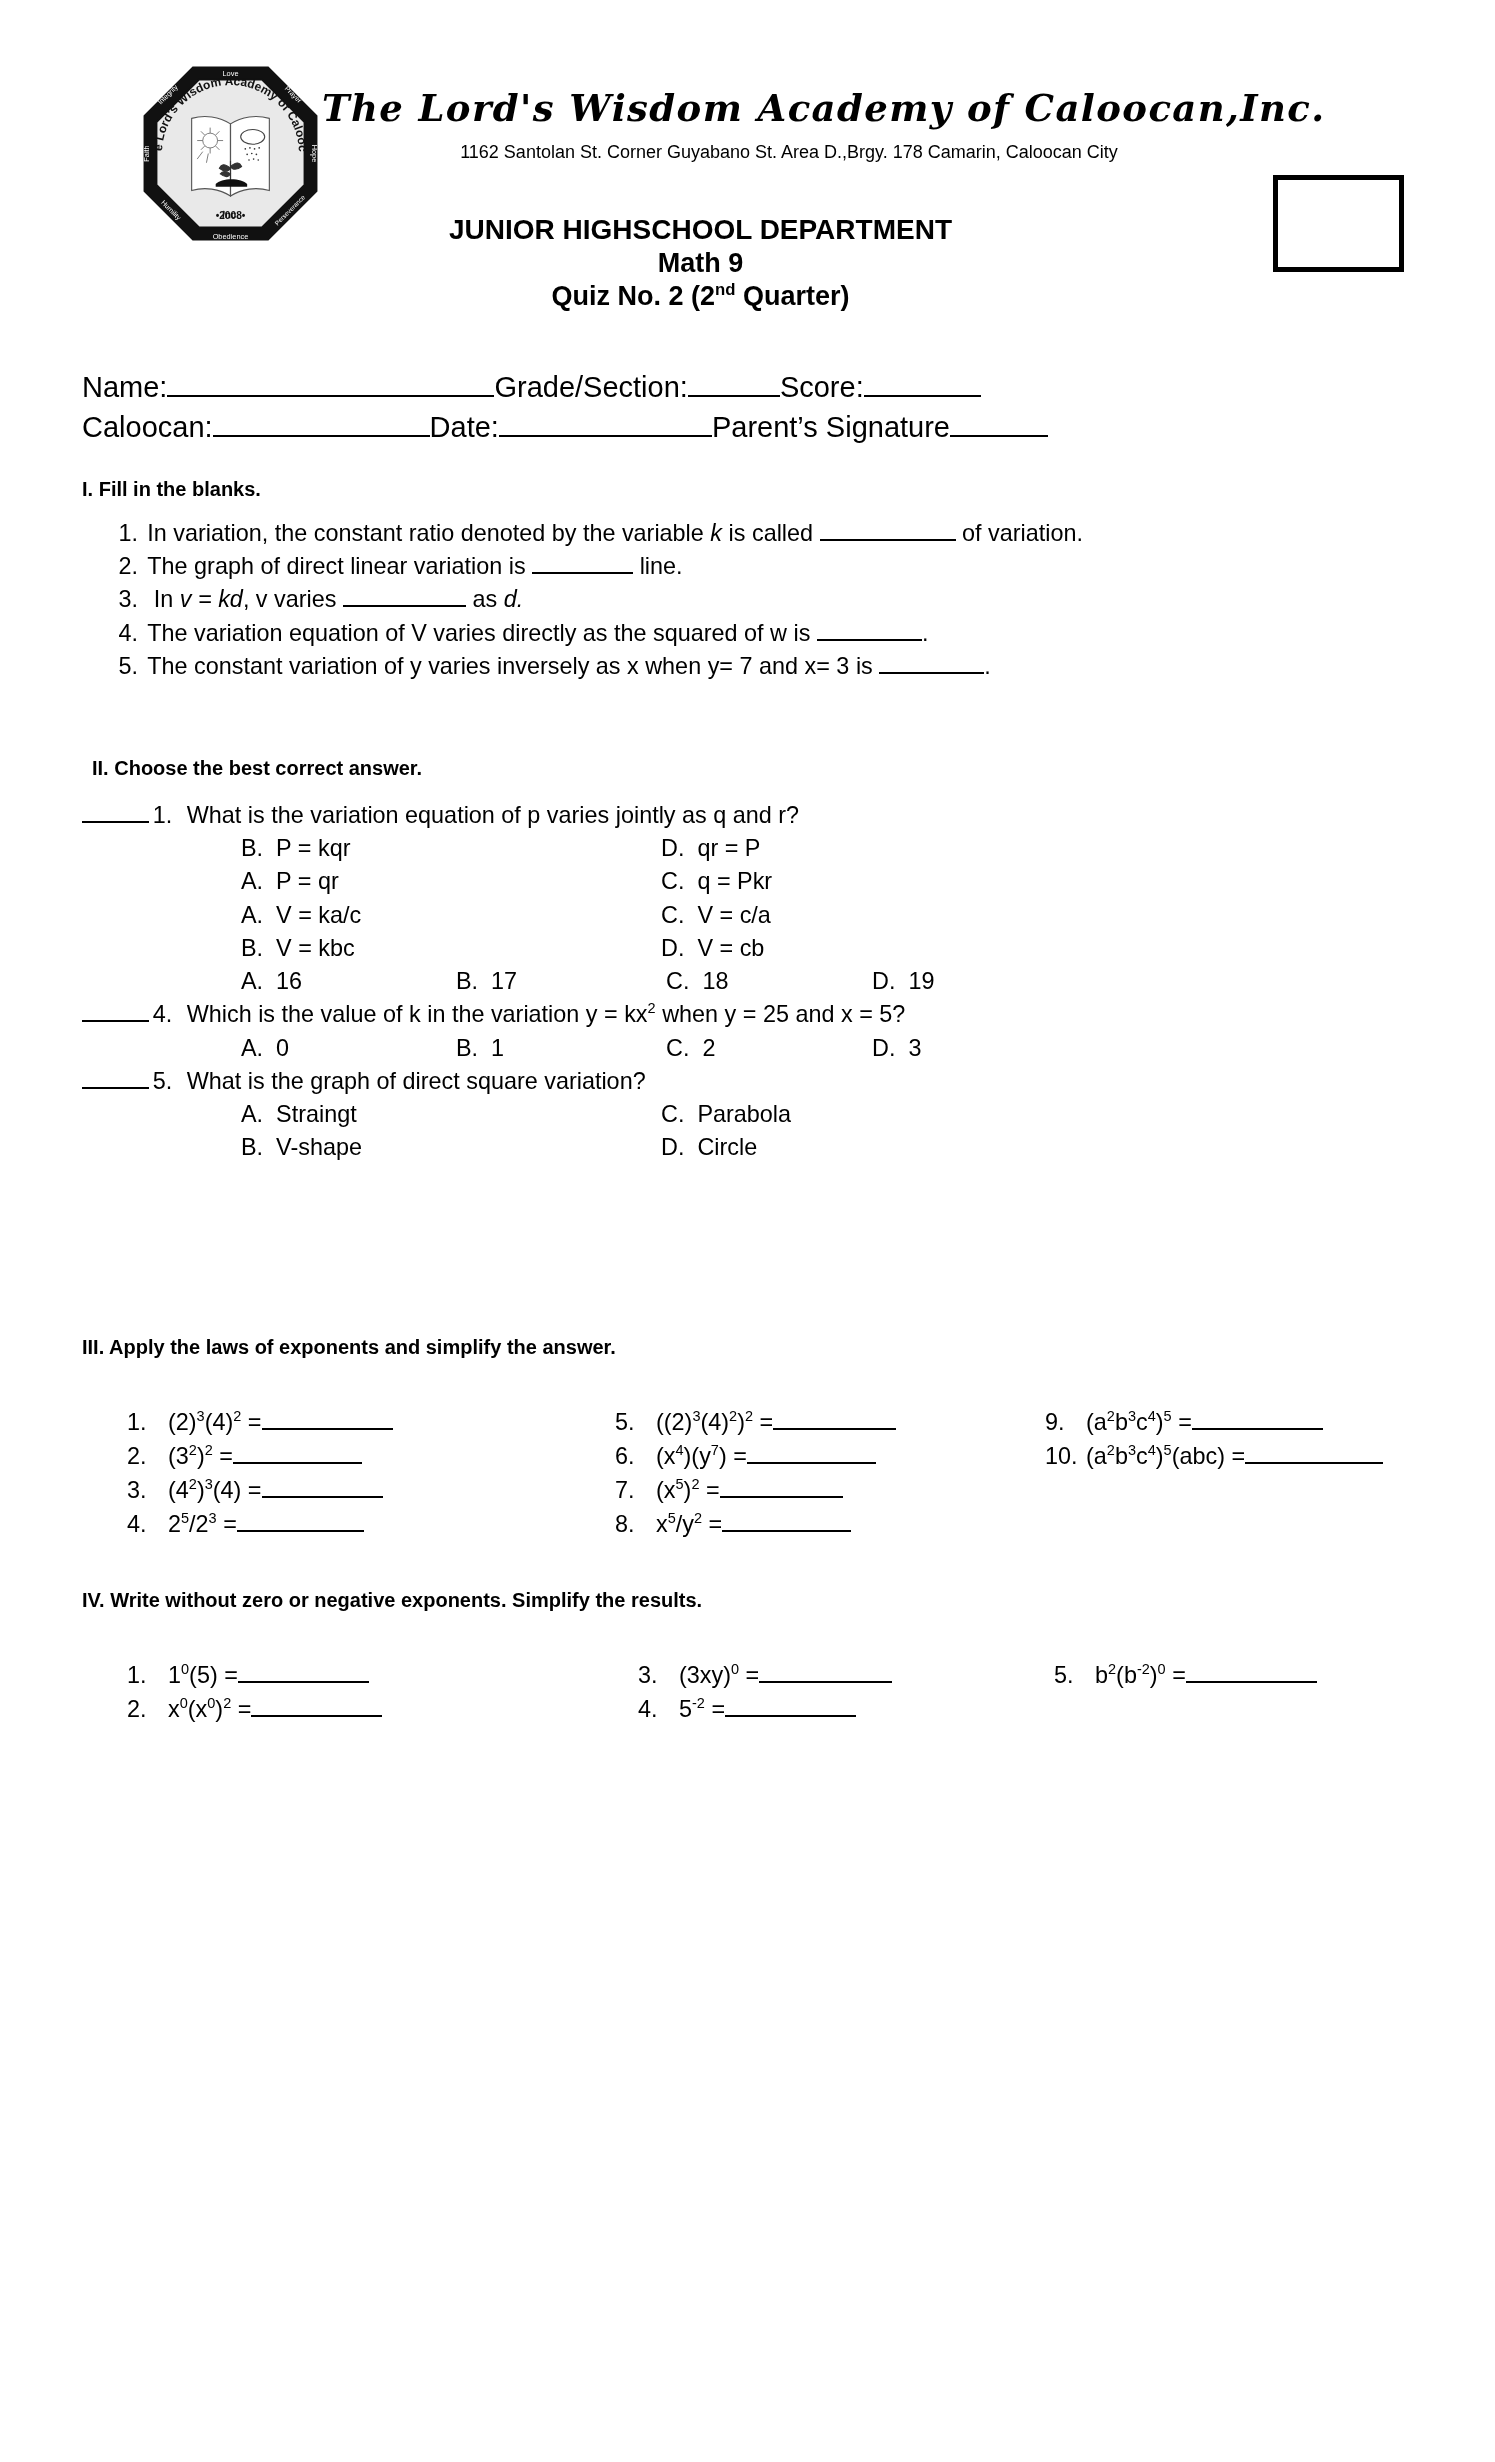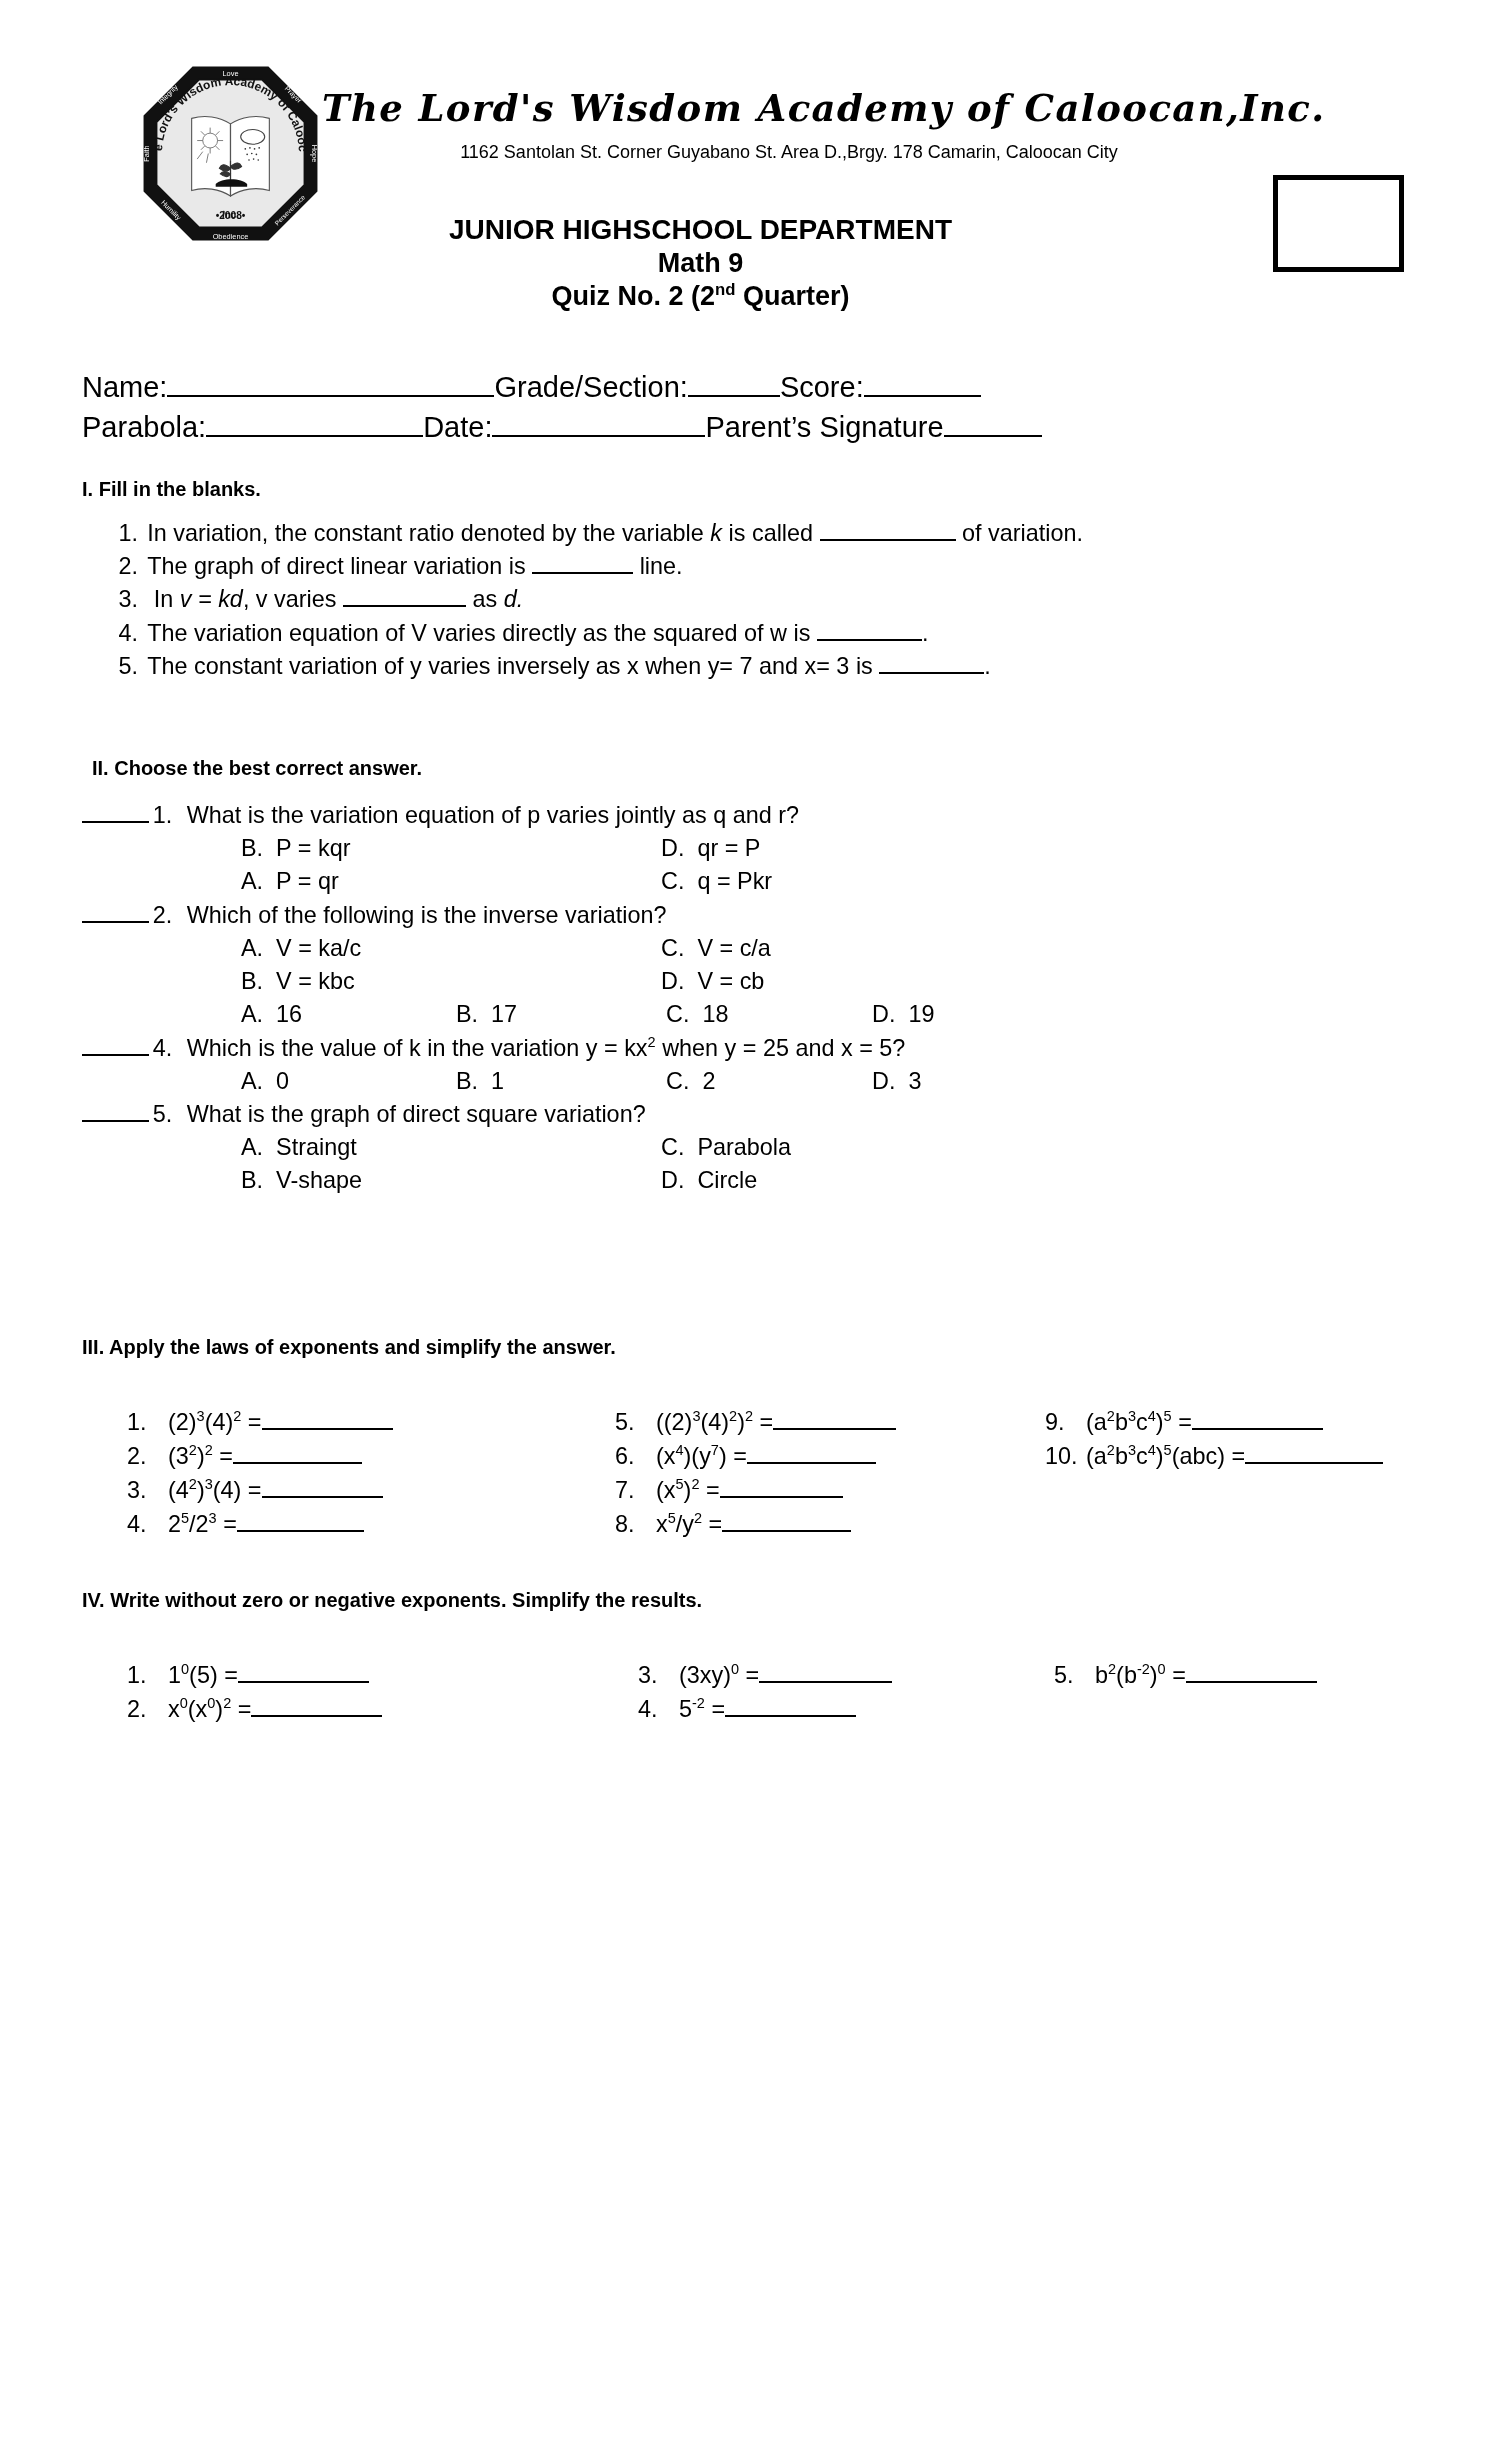--- a/index.html
+++ b/index.html
@@ -229,21 +229,21 @@
     </div>
 
     <div class="score-box"></div>
   </div>
 
   <div class="id-block">
     <div class="id-row">
       <span>Name:</span><span class="ul" style="width:327px"></span><span>Grade/Section:</span><span class="ul" style="width:92px"></span><span>Score:</span><span class="ul" style="width:117px"></span>
     </div>
     <div class="id-row">
-      <span>Parabola:</span><span class="ul" style="width:217px"></span><span>Date:</span><span class="ul" style="width:213px"></span><span>Parent’s Signature</span><span class="ul" style="width:98px"></span>
+      <span>Caloocan:</span><span class="ul" style="width:217px"></span><span>Date:</span><span class="ul" style="width:213px"></span><span>Parent’s Signature</span><span class="ul" style="width:98px"></span>
     </div>
   </div>
 
   <div class="section-head" id="sec1-head">I. Fill in the blanks.</div>
   <div class="qlist" id="sec1-list">
       <div class="qrow"><span class="qnum">1.</span>In variation, the constant ratio denoted by the variable <i class="it">k</i> is called <span class="blank" style="width:136px"></span> of variation.</div>
       <div class="qrow"><span class="qnum">2.</span>The graph of direct linear variation is <span class="blank" style="width:101px"></span> line.</div>
       <div class="qrow"><span class="qnum">3.</span> In <i class="it">v = kd</i>, v varies <span class="blank" style="width:123px"></span> as <i class="it">d.</i></div>
       <div class="qrow"><span class="qnum">4.</span>The variation equation of V varies directly as the squared of w is <span class="blank" style="width:105px"></span>.</div>
       <div class="qrow"><span class="qnum">5.</span>The constant variation of y varies inversely as x when y= 7 and x= 3 is <span class="blank" style="width:105px"></span>.</div>
@@ -256,21 +256,20 @@
         <div class="opts">
           <span class="opt" style="left: 159px;">B.&nbsp; P = kqr</span>
           <span class="opt" style="left: 579px;">D.&nbsp; qr = P</span>
         </div>
         <div class="opts">
           <span class="opt" style="left: 159px;">A.&nbsp; P = qr</span>
           <span class="opt" style="left: 579px;">C.&nbsp; q = Pkr</span>
         </div>
       </div>
       <div>
-        <div class="mc-q"><span class="lead"></span><span class="mc-qnum">2.</span>Which of the following is the inverse variation?</div>
         <div class="opts">
           <span class="opt" style="left: 159px;">A.&nbsp; V = ka/c</span>
           <span class="opt" style="left: 579px;">C.&nbsp; V = c/a</span>
         </div>
         <div class="opts">
           <span class="opt" style="left: 159px;">B.&nbsp; V = kbc</span>
           <span class="opt" style="left: 579px;">D.&nbsp; V = cb</span>
         </div>
       </div>
       <div>

